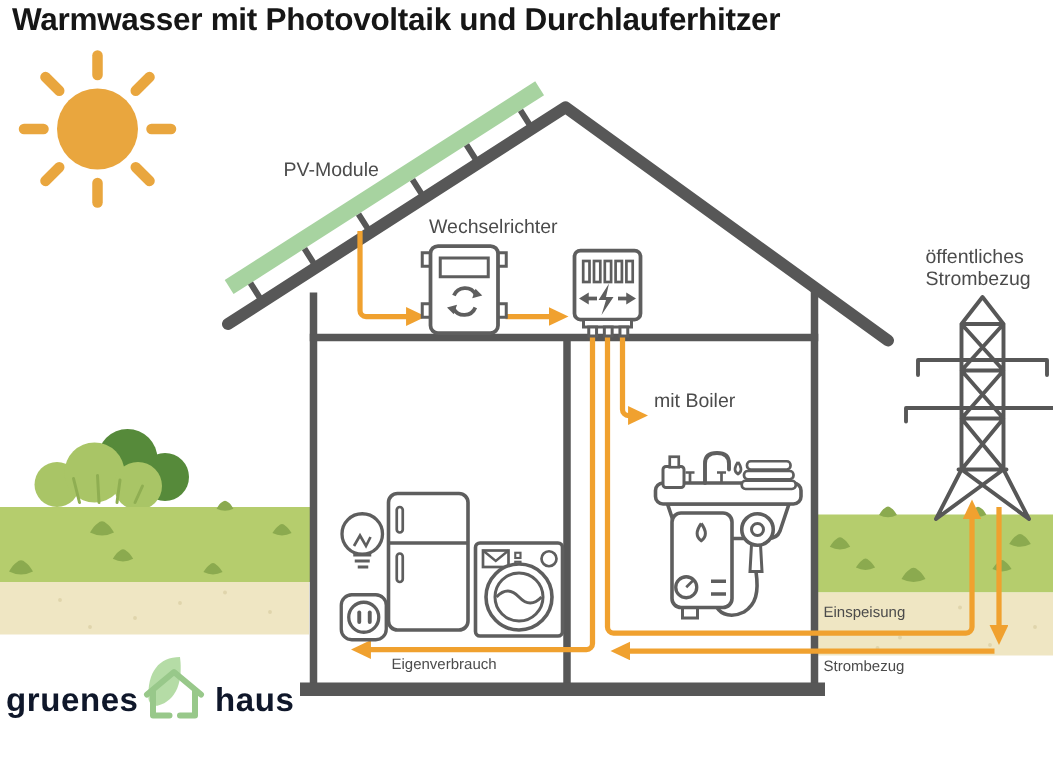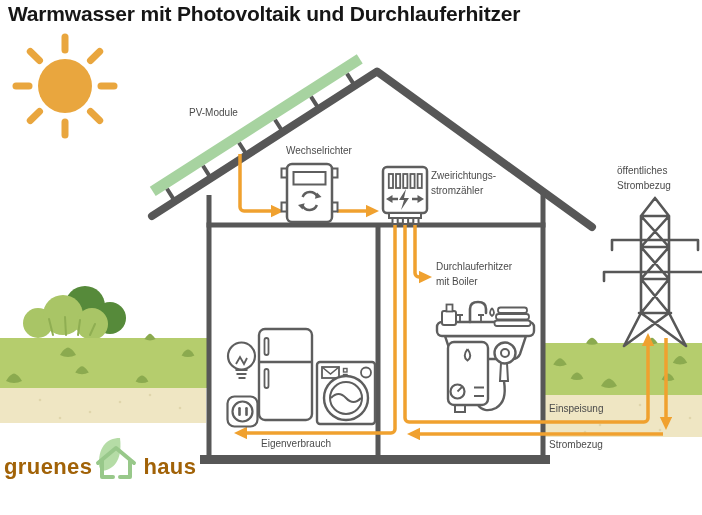--- a/index.html
+++ b/index.html
@@ -2,24 +2,24 @@
 <html><head>
 <meta charset="utf-8">
 <style>
   html,body{margin:0;padding:0;background:#fff;}
   .canvas{position:relative;width:702px;height:515px;background:#fff;overflow:hidden;
           font-family:"Liberation Sans",sans-serif;}
   .canvas svg.scene{position:absolute;left:0;top:0;}
   .page-title{position:absolute;left:8px;top:2px;margin:0;font-size:21px;font-weight:bold;
           color:#161616;letter-spacing:-0.2px;white-space:nowrap;
           font-family:"Liberation Sans",sans-serif;}
-  .lbl{position:absolute;font-size:10px;color:#4B4B4B;line-height:15px;white-space:nowrap;}
+  .lbl{position:absolute;font-size:13px;color:#4B4B4B;line-height:15px;white-space:nowrap;}
   .lbl-lg{font-size:10px;}
   .logo{position:absolute;left:4px;top:436px;display:flex;align-items:flex-end;
-        color:#a16207;font-size:22px;font-weight:bold;letter-spacing:0.4px;}
+        color:#0f172a;font-size:22px;font-weight:bold;letter-spacing:0.4px;}
   .logo .logo-icon{margin:0 1px -2px 2px;}
 </style>
 </head>
 <body>
 
 <div class="canvas">
 
   <svg class="scene" width="702" height="515" viewBox="0 0 702 515">
     <defs>
       <marker id="ah" markerWidth="4" markerHeight="4" refX="1.8" refY="1.8" orient="auto" markerUnits="strokeWidth">
@@ -206,32 +206,27 @@
       <circle cx="505" cy="353" r="4" stroke-width="2"></circle>
     </g>
   </svg>
 
   <h1 class="page-title">Warmwasser mit Photovoltaik und Durchlauferhitzer</h1>
 
   <div class="lbl" style="left:189px;top:105px;">PV-Module</div>
 
   <div class="lbl" style="left:286px;top:143px;">Wechselrichter</div>
 
-  <div class="lbl" style="left:431px;top:168px;">
-    <div>Zweirichtungs-</div>
-    <div>stromzähler</div>
-  </div>
 
   <div class="lbl" style="left:617px;top:163px;">
     <div>öffentliches</div>
     <div>Strombezug</div>
   </div>
 
   <div class="lbl" style="left:436px;top:259px;">
-    <div>Durchlauferhitzer</div>
     <div>mit Boiler</div>
   </div>
 
   <div class="lbl lbl-lg" style="left:261px;top:436px;">Eigenverbrauch</div>
 
   <div class="lbl lbl-lg" style="left:549px;top:401px;">Einspeisung</div>
 
   <div class="lbl lbl-lg" style="left:549px;top:437px;text-align:center;">Strombezug</div>
 
   <div class="logo">

